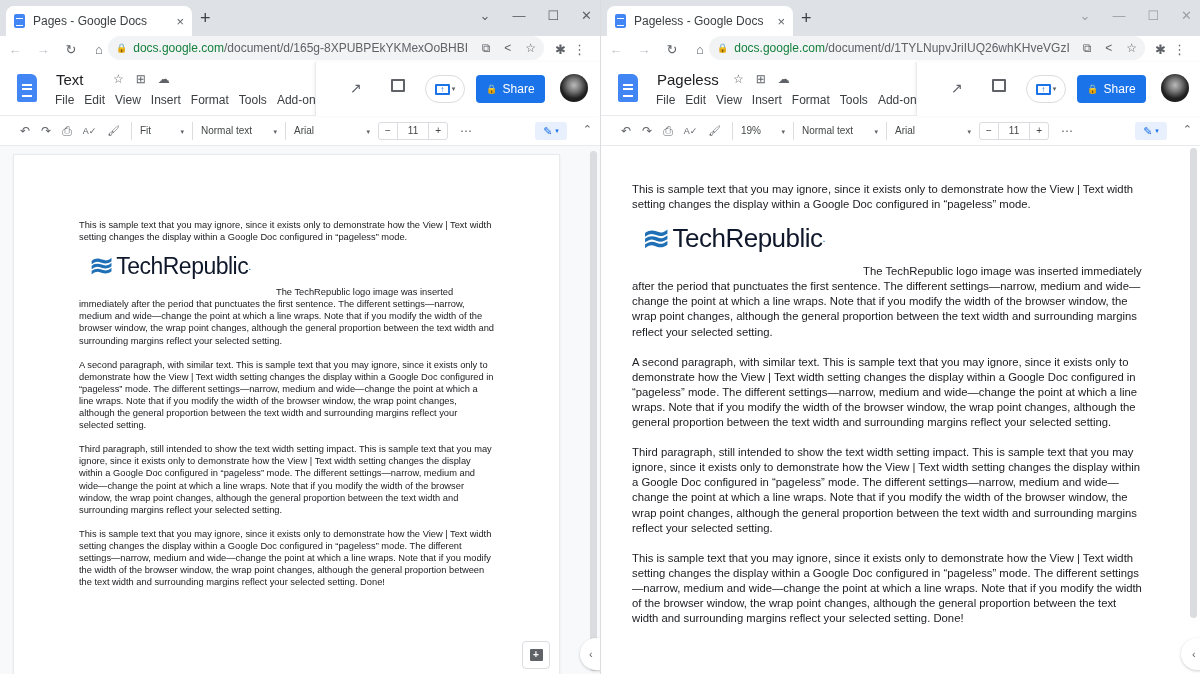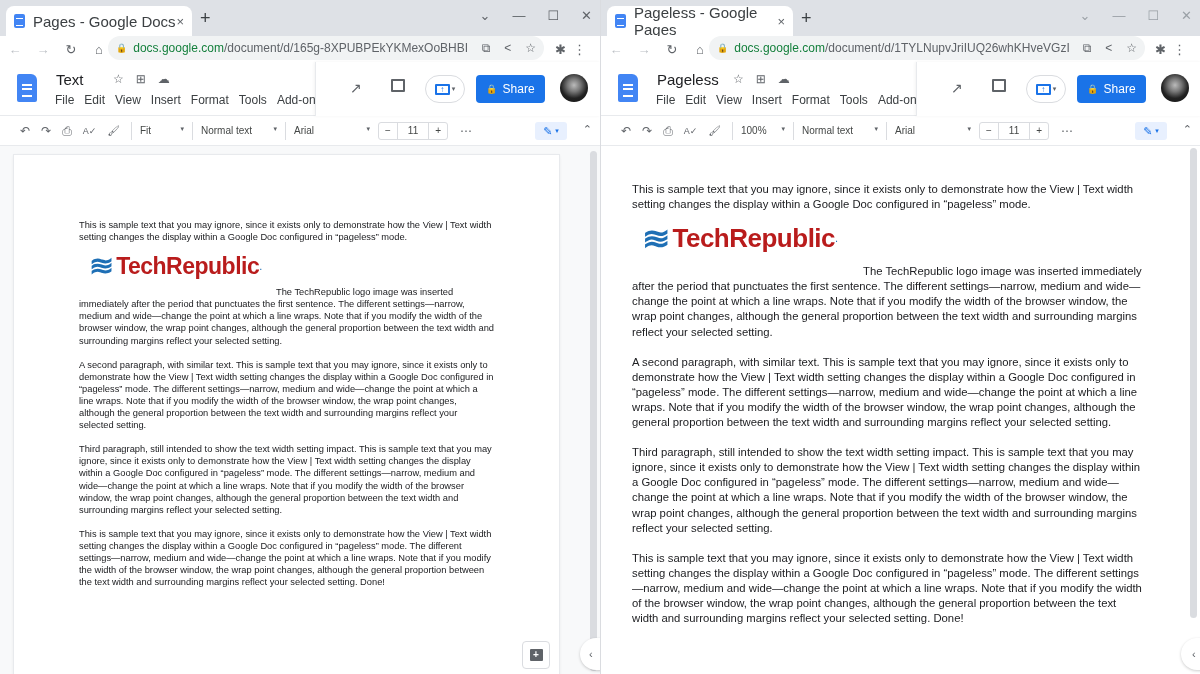--- a/index.html
+++ b/index.html
@@ -3,21 +3,21 @@
 <meta charset="utf-8">
 <style>
 *{box-sizing:border-box;margin:0;padding:0}
 body{width:1200px;height:674px;overflow:hidden;background:#fff;font-family:"Liberation Sans",sans-serif;color:#202124;display:flex}
 .win{width:600px;height:674px;position:relative;overflow:hidden;background:#fff}
 .win.right{border-left:1px solid #dadce0}
 .tabstrip{height:36px;background:#dee1e6;position:relative}
 .tab{position:absolute;left:6px;top:6px;width:186px;height:30px;background:#fff;border-radius:8px 8px 0 0;display:flex;align-items:center;padding:0 8px}
 .tab .docicon{width:11px;height:14px;background:#4285f4;border-radius:2px;margin-right:8px;position:relative}
 .tab .docicon::after{content:"";position:absolute;left:2px;top:4px;width:7px;height:6px;border-top:1px solid #fff;border-bottom:1px solid #fff}
-.tab .title{font-size:15px;color:#3c4043;flex:1}
+.tab .title{font-size:12px;color:#3c4043;flex:1}
 .tab .close{font-size:13px;color:#5f6368;cursor:pointer}
 .newtab{position:absolute;left:200px;top:8px;font-size:18px;color:#3c4043}
 .winctl{position:absolute;right:8px;top:8px;display:flex;gap:22px;font-size:13px;color:#5f6368}
 .right .winctl span{color:#9aa0a6}
 .navbar{height:26px;display:flex;align-items:center;padding:0 8px;gap:14px;background:#fff;position:relative}
 .navbar .nb{font-size:13px;color:#5f6368;width:14px;text-align:center}
 .navbar .nb.dim{color:#bdc1c6}
 .omni{position:absolute;left:108px;top:0;width:436px;height:24px;background:#f1f3f4;border-radius:12px;display:flex;align-items:center;padding:0 8px;font-size:12px}
 .omni .lock{font-size:9px;color:#5f6368;margin-right:6px}
 .omni .host{color:#15803d}
@@ -37,35 +37,35 @@
 .rp-trend{position:absolute;left:34px;top:18px;font-size:14px;color:#5f6368}
 .rp-comment{position:absolute;left:75px;top:17px;width:14px;height:13px;border:2px solid #5f6368;border-radius:1px}
 .rp-present{position:absolute;left:109px;top:13px;width:40px;height:28px;border:1px solid #dadce0;border-radius:14px;display:flex;align-items:center;justify-content:center;gap:2px}
 .rp-present .box{width:15px;height:11px;border:2px solid #1a73e8;border-radius:1px;font-size:8px;color:#1a73e8;line-height:7px;text-align:center;font-weight:bold}
 .rp-present .car{font-size:7px;color:#5f6368}
 .sharebtn{position:absolute;left:160px;top:13px;width:69px;height:28px;background:#1a73e8;border-radius:4px;color:#fff;font-size:12px;display:flex;align-items:center;justify-content:center;gap:5px}
 .avatar{position:absolute;left:244px;top:12px;width:28px;height:28px;border-radius:50%;background:radial-gradient(circle at 50% 40%,#bbb 0,#777 30%,#222 60%,#111 100%)}
 .toolbar{height:30px;display:flex;align-items:center;padding-left:20px;font-size:10px;color:#444746;position:relative;border-bottom:1px solid #e8eaed}
 .tb{margin-right:11px;font-size:12px;color:#5f6368}
 .sep{width:1px;height:18px;background:#dadce0;margin:0 8px 0 0}
-.dd{display:flex;align-items:flex-start;font-size:10px;color:#444746;margin-right:8px}
+.dd{display:flex;align-items:flex-end;font-size:10px;color:#444746;margin-right:8px}
 .dd .car{font-size:7px;margin-left:8px;color:#5f6368}
 .fontsize{display:flex;border:1px solid #dadce0;border-radius:3px;height:18px;align-items:center;font-size:10px;margin-right:12px}
 .fontsize span{padding:0 6px;border-right:1px solid #dadce0;line-height:16px}
 .fontsize span:last-child{border-right:none}
 .editmode{position:absolute;right:33px;top:6px;width:32px;height:18px;background:#e8f0fe;border-radius:3px;display:flex;align-items:center;justify-content:center;gap:3px;color:#1a73e8;font-size:11px}
 .collapse{position:absolute;right:8px;top:7px;font-size:11px;color:#5f6368}
 .canvas{position:absolute;top:146px;left:0;width:600px;height:528px;background:#f8f9fa}
 .page{position:absolute;left:14px;top:9px;width:545px;height:530px;background:#fff;box-shadow:0 0 0 1px #e8eaed,0 1px 3px rgba(60,64,67,.15)}
 .vscroll{position:absolute;left:590px;top:5px;width:7px;height:520px;background:#dadce0;border-radius:4px}
 .pagetext{position:absolute;left:65px;top:64px;width:415px;font-size:9.3px;line-height:12.1px;color:#202124}
 .pagetext p{margin-bottom:12px}
 .logo{display:flex;align-items:center;height:41px;margin:2px 0 0 10px}
 .logo .wave{color:#1e6fb5;font-size:30px;font-weight:bold;margin-right:2px;transform:scaleY(.9)}
-.logo .word{color:#b91c1c;font-size:23px;font-weight:bold;letter-spacing:-.5px}
+.logo .word{color:#0f172a;font-size:23px;font-weight:normal;letter-spacing:-.5px}
 .logo .dot{color:#1e6fb5;font-size:11px}
 .inline-after{display:block;padding-left:197px}
 .addcomment{position:absolute;left:522px;top:495px;width:28px;height:28px;border:1px solid #dadce0;border-radius:4px;background:#fff;display:flex;align-items:center;justify-content:center}
 .addcomment i{width:13px;height:12px;background:#5f6368;border-radius:1px;color:#fff;font-size:10px;line-height:12px;text-align:center;font-style:normal;font-weight:bold}
 .sidetoggle{position:absolute;left:580px;top:492px;width:40px;height:32px;border-radius:16px;background:#fff;box-shadow:0 1px 3px rgba(0,0,0,.2);font-size:11px;color:#5f6368;padding-left:9px;line-height:32px}
 .canvas2{position:absolute;top:146px;left:0;width:600px;height:528px;background:#fff}
 .pagetext2{position:absolute;left:31px;top:36px;width:512px;font-size:11.3px;line-height:15.1px;color:#202124}
 .pagetext2 p{margin-bottom:15px}
 .pagetext2 .logo{height:48px;margin:2px 0 2px 10px}
 .pagetext2 .logo .wave{font-size:34px}
@@ -196,21 +196,21 @@
     <div class="sidetoggle">
       <span>‹</span>
     </div>
   </div>
 </div>
 
 <div class="win right">
   <div class="tabstrip">
     <div class="tab">
       <span class="docicon"></span>
-      <span class="title">Pageless - Google Pages</span>
+      <span class="title">Pageless - Google Docs</span>
       <span class="close">×</span>
     </div>
     <span class="newtab">+</span>
     <div class="winctl">
       <span>⌄</span>
       <span>—</span>
       <span>☐</span>
       <span>✕</span>
     </div>
   </div>
@@ -262,21 +262,21 @@
     </div>
   </div>
   <div class="toolbar">
     <span class="tb">↶</span>
     <span class="tb">↷</span>
     <span class="tb">⎙</span>
     <span class="tb" style="font-size:9px">A✓</span>
     <span class="tb" style="font-size:10px">🖌</span>
     <span class="sep"></span>
     <div class="dd" style="width:44px">
-      <span style="flex:1">100%</span>
+      <span style="flex:1">19%</span>
       <span class="car">▾</span>
     </div>
     <span class="sep"></span>
     <div class="dd" style="width:76px">
       <span style="flex:1">Normal text</span>
       <span class="car">▾</span>
     </div>
     <span class="sep"></span>
     <div class="dd" style="width:76px">
       <span style="flex:1">Arial</span>

